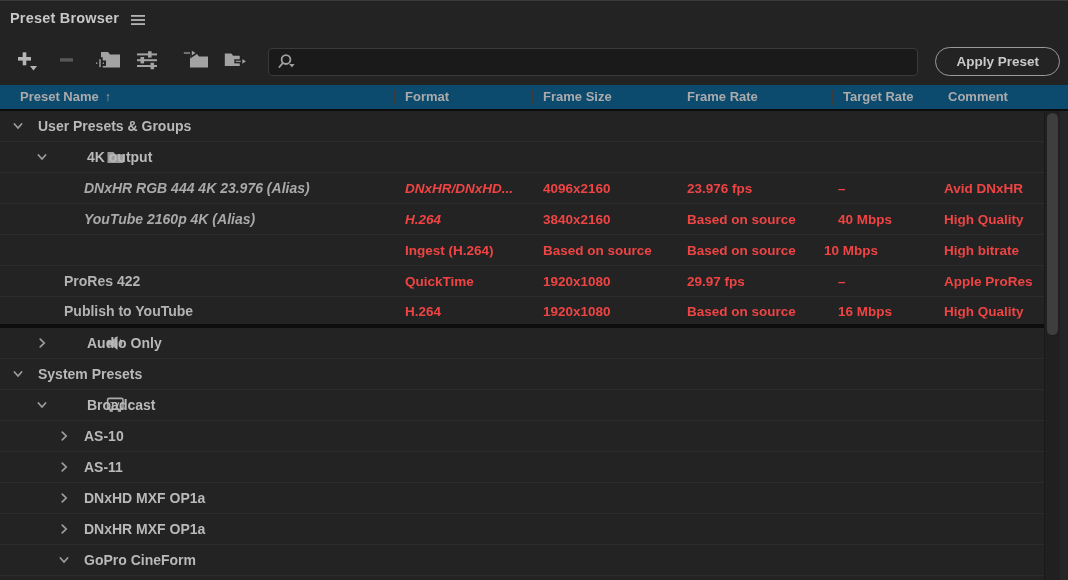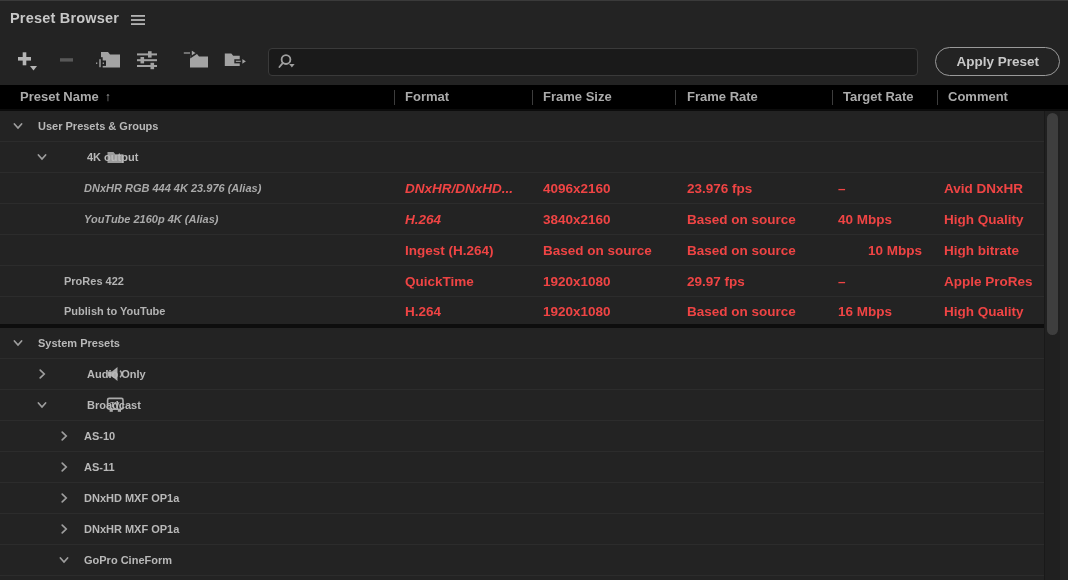--- a/index.html
+++ b/index.html
@@ -23,34 +23,34 @@
   .searchbox { position:absolute; left:268px; top:13px; width:650px; height:28px;
                background:#1a1a1a; border:1px solid #3a3a3a; border-radius:4px;
                display:flex; align-items:center; padding-left:8px; }
   .searchbox input { flex:1; background:transparent; border:none; outline:none;
                      color:#cccccc; font-size:13px; font-family:inherit; margin-left:6px; }
   .applybtn { position:absolute; right:8px; top:12px; height:29px; padding:0 20px;
               background:transparent; border:1.5px solid #9a9a9a; border-radius:15px;
               color:#c9c9c9; font-size:13.5px; font-weight:700; font-family:inherit; cursor:pointer; }
 
   
-  .thead { position:absolute; top:84px; left:0; right:0; height:26px; background:#000000;
+  .thead { position:absolute; top:84px; left:0; right:0; height:26px; background:#0c4a6e;
            border-bottom:2px solid #0c0c0c; font-size:13px; font-weight:700; color:#ababab; }
   .hcell { position:absolute; top:4px; white-space:nowrap; cursor:pointer; }
   .sortarrow { font-size:12px; margin-left:6px; color:#ababab; }
   .hdiv { position:absolute; top:5px; width:1px; height:15px; background:#3d3d3d; cursor:col-resize; }
 
   
   .rows { position:absolute; top:110px; left:0; width:1068px; bottom:0; overflow:hidden; }
   .trow { position:relative; height:31px; background:#232323; border-bottom:1px solid #2c2c2c; cursor:default; }
   .trow.divider { border-bottom:4px solid #0d0d0d;padding-left:24px; }
   .chev { position:absolute; top:50%; transform:translateY(-50%); display:flex; cursor:pointer; }
   .ricon { position:absolute; top:50%; transform:translateY(-50%); display:flex;padding-left:48px; }
   .rlabel { position:absolute; top:50%; transform:translateY(-50%); white-space:nowrap;
-            font-size:11px; font-weight:600; color:#b3b3b3; }
+            font-size:14px; font-weight:600; color:#b3b3b3; }
   .trow.group .rlabel { font-weight:700; color:#b9b9b9; }
   .trow .rlabel.italic { font-style:italic; color:#a9a9a9; }
   .cell { position:absolute; top:50%; transform:translateY(-50%); white-space:nowrap; overflow:hidden;
           font-size:13.5px; font-weight:600; color:#ef4444; }
   .cell.italic { font-style:italic; }
   .trow.clipped .rlabel { top:2px; transform:none; }
 
   
   .scrollbar { position:absolute; top:110px; left:1044px; width:16px; bottom:0;
                background:#202020; border-left:1px solid #191919; }
@@ -186,60 +186,60 @@
         <span class="cell italic" style="left: 405px; width: 130px;">H.264</span>
         <span class="cell" style="left: 543px; width: 136px;">3840x2160</span>
         <span class="cell" style="left: 687px; width: 143px;">Based on source</span>
         <span class="cell" style="left: 838px; width: 98px;">40 Mbps</span>
         <span class="cell" style="left: 944px; width: 100px;">High Quality</span>
       </div>
       <div class="trow preset">
         <span class="cell" style="left: 405px; width: 130px;">Ingest (H.264)</span>
         <span class="cell" style="left: 543px; width: 136px;">Based on source</span>
         <span class="cell" style="left: 687px; width: 143px;">Based on source</span>
-        <span class="cell" style="left: 868px; width: 98px;">10 Mbps</span>
+        <span class="cell" style="left: 824px; width: 98px;">10 Mbps</span>
         <span class="cell" style="left: 944px; width: 100px;">High bitrate</span>
       </div>
       <div class="trow preset">
         <span class="rlabel" style="left: 64px;">ProRes 422</span>
         <span class="cell" style="left: 405px; width: 130px;">QuickTime</span>
         <span class="cell" style="left: 543px; width: 136px;">1920x1080</span>
         <span class="cell" style="left: 687px; width: 143px;">29.97 fps</span>
         <span class="cell" style="left: 838px; width: 98px;">–</span>
         <span class="cell" style="left: 944px; width: 100px;">Apple ProRes</span>
       </div>
       <div class="trow preset divider">
         <span class="rlabel" style="left: 64px;">Publish to YouTube</span>
         <span class="cell" style="left: 405px; width: 130px;">H.264</span>
         <span class="cell" style="left: 543px; width: 136px;">1920x1080</span>
         <span class="cell" style="left: 687px; width: 143px;">Based on source</span>
         <span class="cell" style="left: 838px; width: 98px;">16 Mbps</span>
         <span class="cell" style="left: 944px; width: 100px;">High Quality</span>
       </div>
       <div class="trow group">
-        <span class="chev" style="left: 12px;">
-          <svg width="12" height="12" viewBox="0 0 12 12">
-            <path d="M2.4 4 L6 8 L9.6 4" stroke="#9e9e9e" stroke-width="1.7" fill="none" stroke-linecap="round"></path>
-          </svg>
-        </span>
-        <span class="rlabel" style="left: 38px;">System Presets</span>
-      </div>
-      <div class="trow group">
         <span class="chev" style="left: 36px;">
           <svg width="12" height="12" viewBox="0 0 12 12">
             <path d="M4.2 2.2 L8.2 6 L4.2 9.8" stroke="#9e9e9e" stroke-width="1.7" fill="none" stroke-linecap="round"></path>
           </svg>
         </span>
         <span class="ricon" style="left: 58px;">
           <svg width="20" height="17" viewBox="0 0 20 17">
             <path d="M2 6 h4 l5.5 -4.5 v14 L6 11 H2 z" fill="#ababab"></path>
             <path d="M14 5.2 a4.2 4.2 0 0 1 0 6.6" stroke="#ababab" stroke-width="1.5" fill="none"></path>
           </svg>
         </span>
         <span class="rlabel" style="left: 87px;">Audio Only</span>
+      </div>
+      <div class="trow group">
+        <span class="chev" style="left: 12px;">
+          <svg width="12" height="12" viewBox="0 0 12 12">
+            <path d="M2.4 4 L6 8 L9.6 4" stroke="#9e9e9e" stroke-width="1.7" fill="none" stroke-linecap="round"></path>
+          </svg>
+        </span>
+        <span class="rlabel" style="left: 38px;">System Presets</span>
       </div>
       <div class="trow group">
         <span class="chev" style="left: 36px;">
           <svg width="12" height="12" viewBox="0 0 12 12">
             <path d="M2.4 4 L6 8 L9.6 4" stroke="#9e9e9e" stroke-width="1.7" fill="none" stroke-linecap="round"></path>
           </svg>
         </span>
         <span class="ricon" style="left: 58px;">
           <svg width="19" height="16" viewBox="0 0 19 16">
             <rect x="1.6" y="1.4" width="15.4" height="10.8" rx="1.6" stroke="#ababab" stroke-width="1.6" fill="none"></rect>

